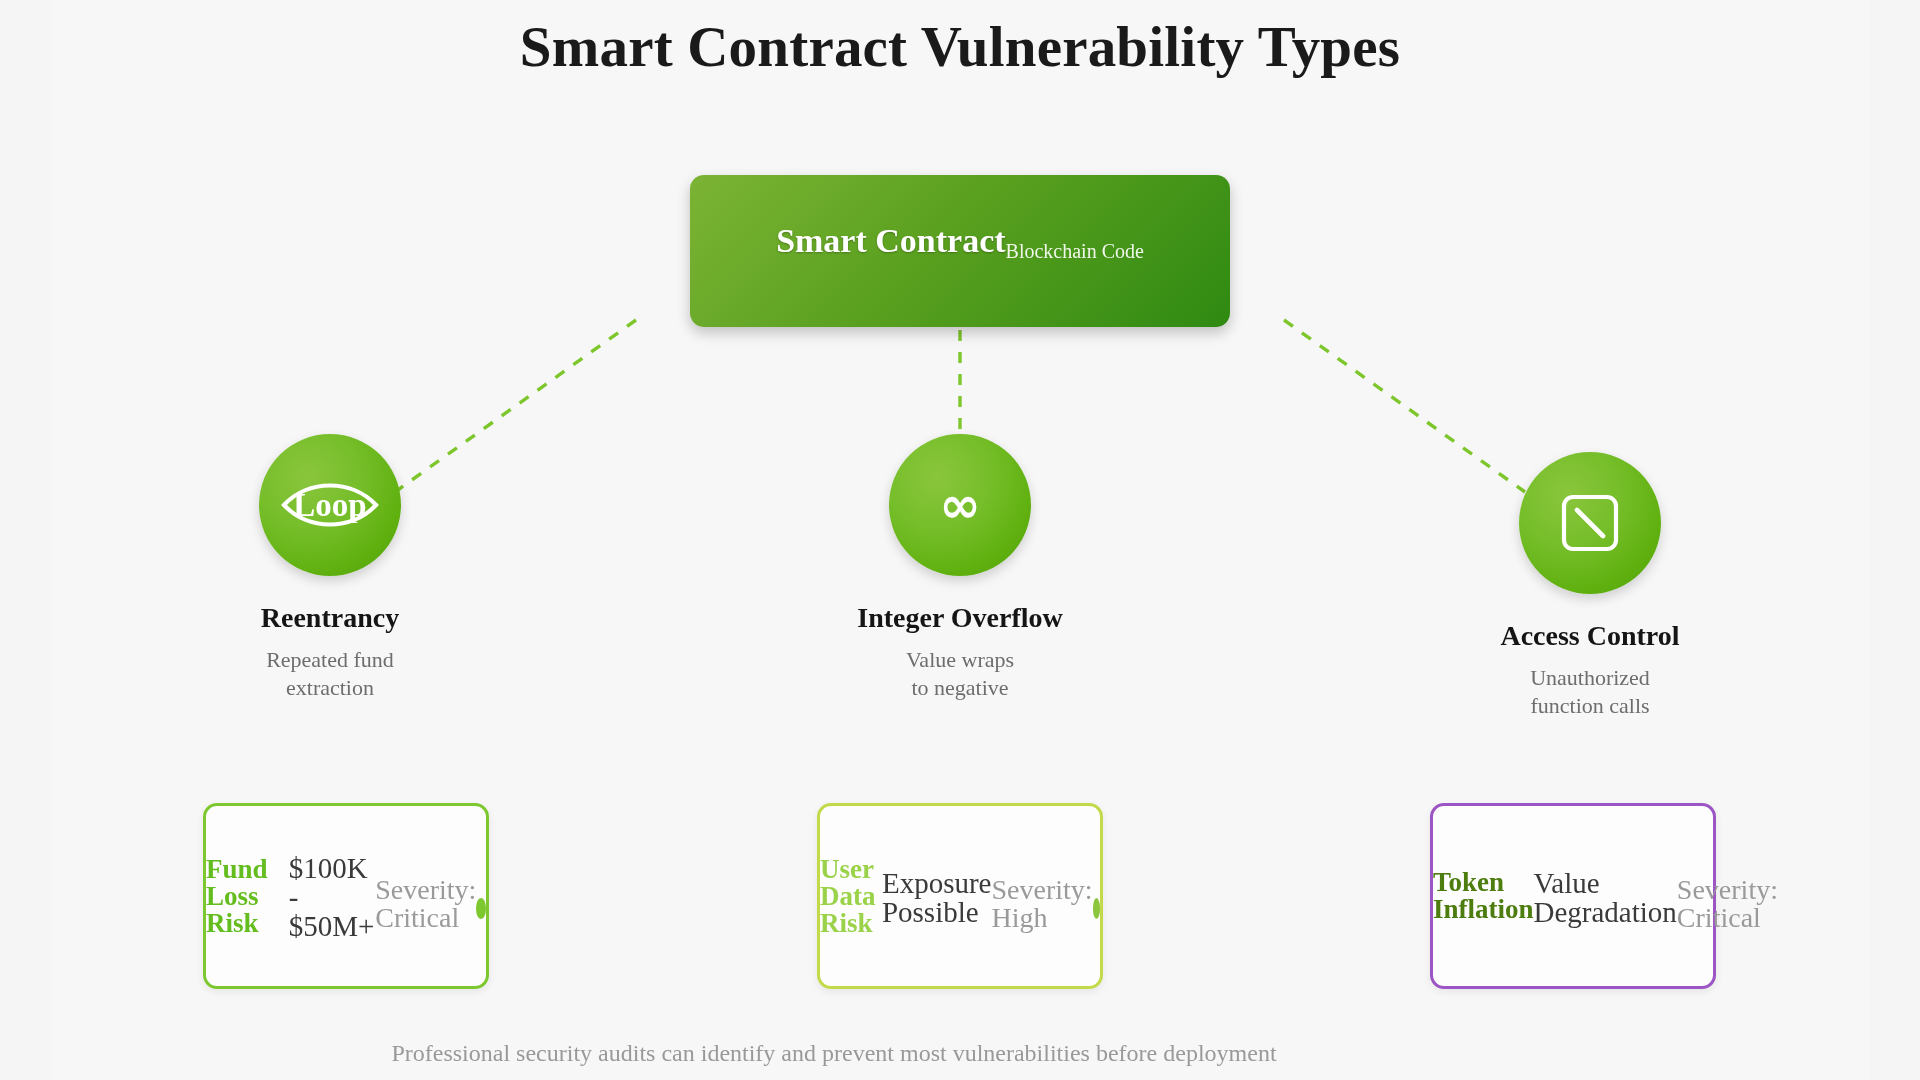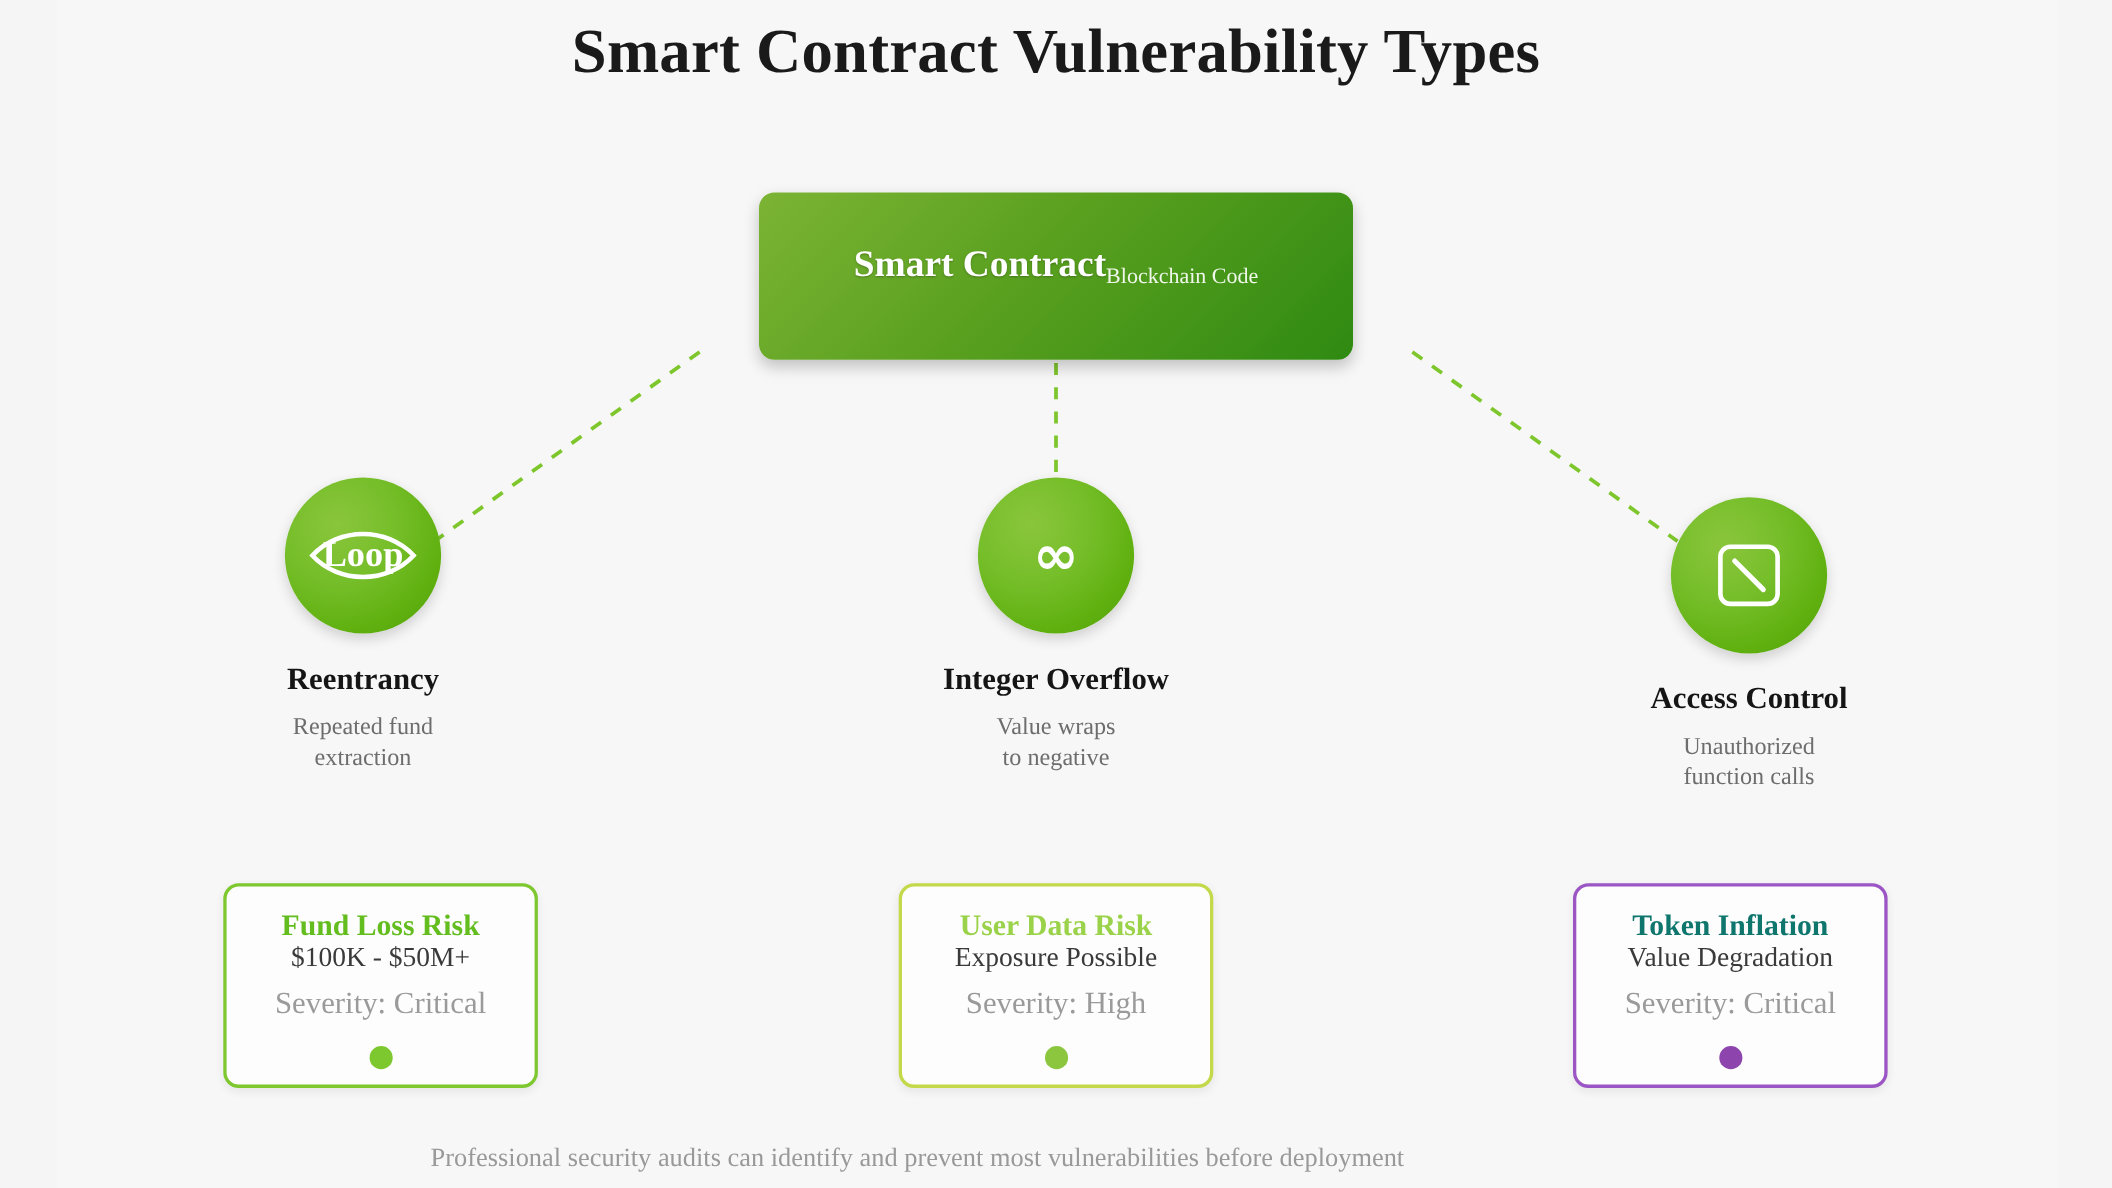--- a/index.html
+++ b/index.html
@@ -140,34 +140,33 @@
   
   .card {
     position: absolute;
     width: 286px;
     height: 186px;
     border-radius: 14px;
     background: #fdfdfd;
     border: 3px solid #7ec82f;
     box-shadow: 0 3px 9px rgba(0,0,0,0.07);
     display: flex;
-    flex-direction: column;
+    flex-direction: row;
     align-items: center;
     box-sizing: border-box;
-    padding-top: 22px;
   }
   .card .ct {
     font-size: 27px;
     font-weight: bold;
     line-height: 1;
     color: #4aa510;
   }
   .card .cv {
     margin-top: 3px;
-    font-size: 25px;
+    font-size: 29px;
     color: #3a3a3a;
     line-height: 1;
   }
   .card .cs {
     margin-top: 16px;
     font-size: 28px;
     color: #9a9a9a;
     line-height: 1;
   }
   .card .dot {
@@ -261,21 +260,21 @@
   </div>
 
   <div class="card" style="left:817px; top:803px; border-color:#c3d94a;">
     <div class="ct" style="color:#9ad24a;">User Data Risk</div>
     <div class="cv">Exposure Possible</div>
     <div class="cs">Severity: High</div>
     <div class="dot" style="background:#8cc63f;"></div>
   </div>
 
   <div class="card" style="left:1430px; top:803px; border-color:#9b55c4;">
-    <div class="ct" style="color:#0f766e;">Token Inflation</div>
+    <div class="ct" style="color:#4d7c0f;">Token Inflation</div>
     <div class="cv">Value Degradation</div>
     <div class="cs">Severity: Critical</div>
     <div class="dot" style="background:#8e44ad;"></div>
   </div>
 
   <div id="footer">Professional security audits can identify and prevent most vulnerabilities before deployment</div>
 
 </div>
 
 </body></html>

